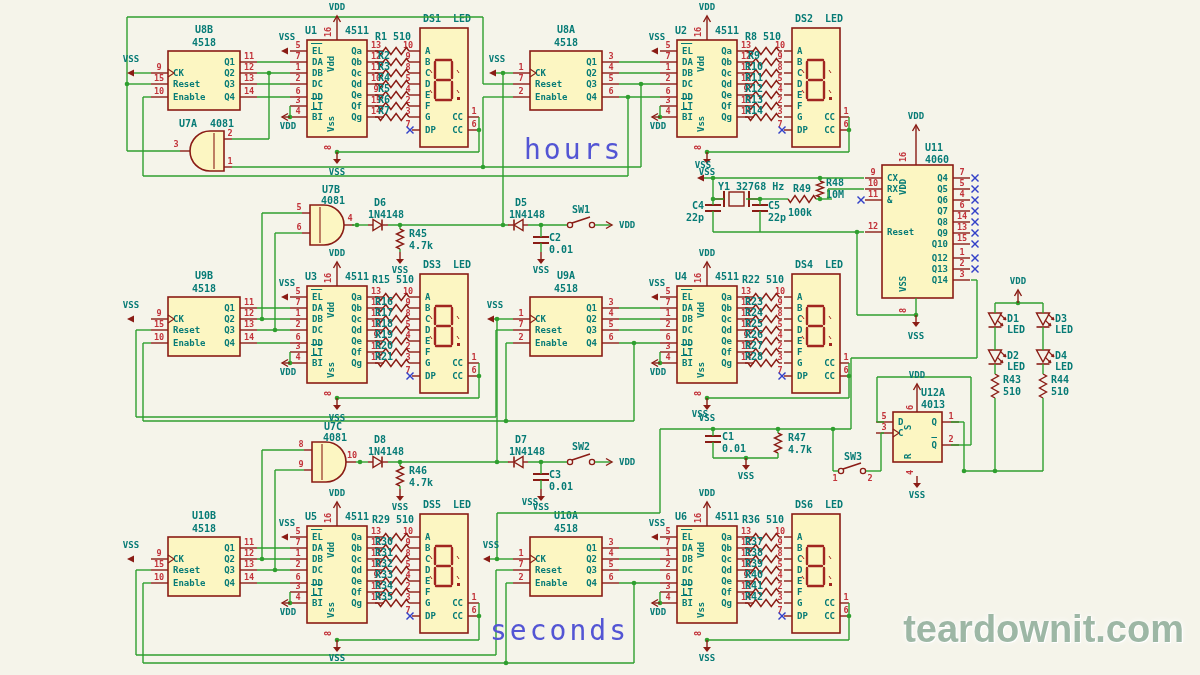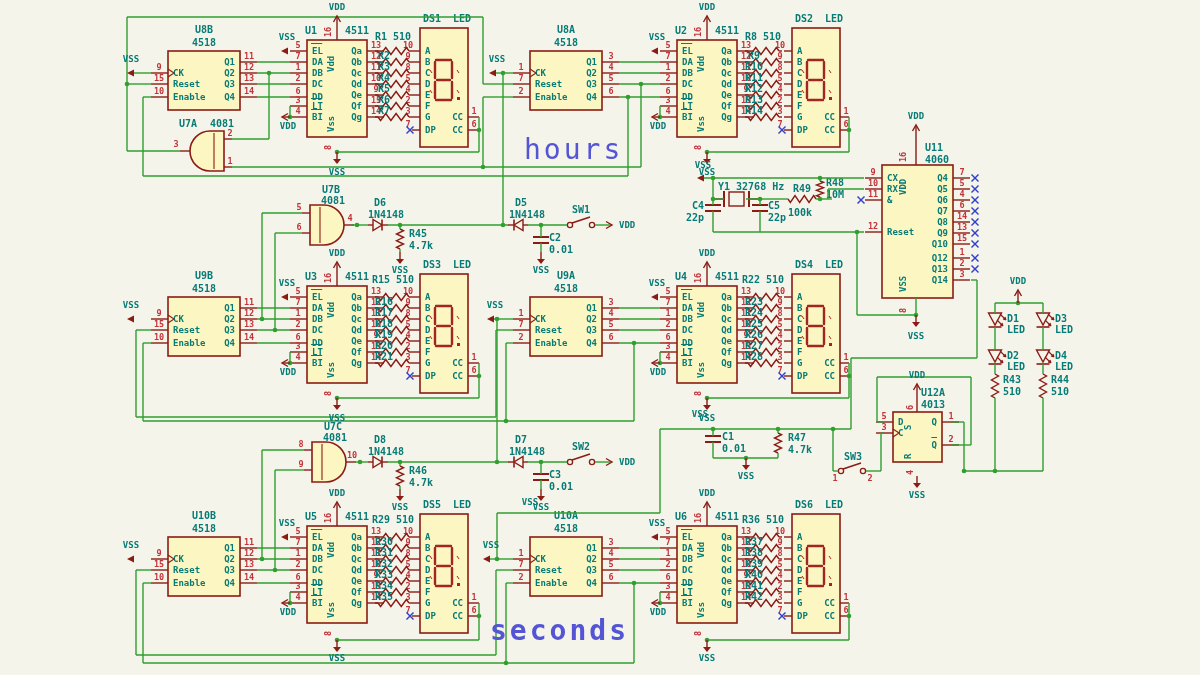--- a/index.html
+++ b/index.html
@@ -2,21 +2,21 @@
 <html><head>
 <meta charset="utf-8">
 <style>
   html,body{margin:0;padding:0;background:#e8e8e0;}
   #stage{position:relative;width:1200px;height:675px;background:#f5f4ea;overflow:hidden;
          font-family:"DejaVu Sans Mono",monospace;}
   #schem{position:absolute;left:0;top:0;}
   .seclabel{position:absolute;font:400 28px "DejaVu Sans Mono",monospace;color:#5355d4;letter-spacing:3px;}
   #lab-hours{left:524px;top:120px;margin-top:13px;}
   #lab-minutes{left:492px;top:371px;}
-  #lab-seconds{left:490px;top:614px;font-weight:bold;}
+  #lab-seconds{left:490px;top:614px;}
   .watermark{position:absolute;right:16px;top:608px;font:700 38px "Liberation Sans",sans-serif;
              color:#9db7a5;text-shadow:0 0 6px #ffffff,0 0 2px #ffffff,1px 1px 0 #fff;}
   
   text{font-family:"DejaVu Sans Mono",monospace;}
   .pnum{font-size:8.5px;font-weight:700;fill:#c2333a;}
   .pname{font-size:9px;font-weight:700;fill:#077b76;}
   .ref{font-size:10px;font-weight:700;fill:#077b76;}
   .ptext{font-size:9px;font-weight:700;fill:#077b76;}
 </style>
 </head>
@@ -1806,13 +1806,14 @@
       </g>
       <g>
         <text x="700" y="417" class="ptext" text-anchor="middle">VSS</text>
       </g>
       <g>
         <text x="530" y="505" class="ptext" text-anchor="middle">VSS</text>
       </g>
     </svg>
   <div class="seclabel" id="lab-hours">hours</div>
   <div class="seclabel" id="lab-seconds">seconds</div>
+  <div class="watermark">teardownit.com</div>
 </div>
 
 </body></html>

